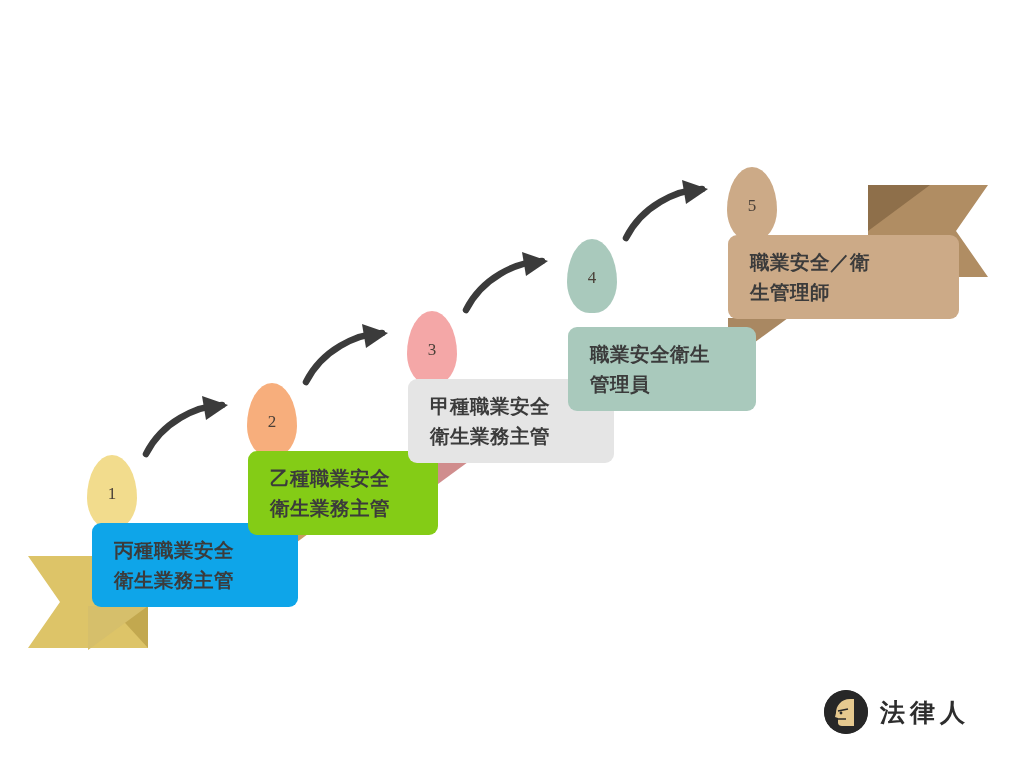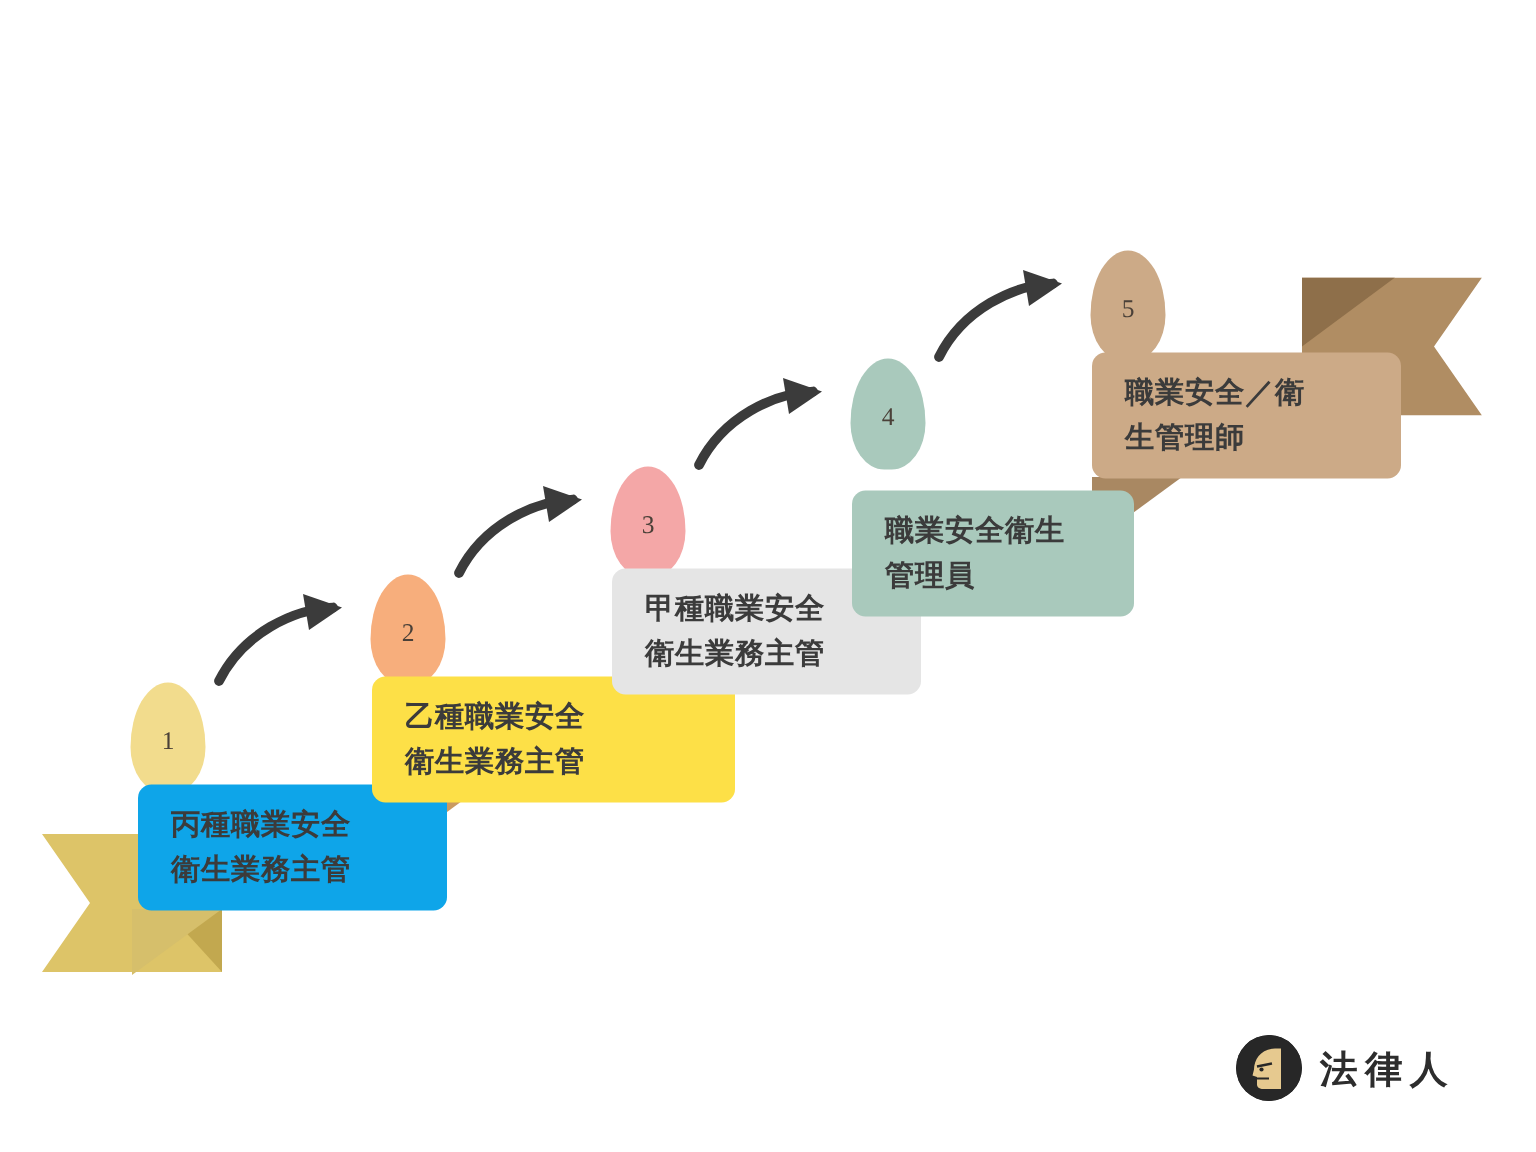--- a/index.html
+++ b/index.html
@@ -157,21 +157,21 @@
       <path d="M6,58 C22,26 56,10 82,9" stroke="#3b3b3b" stroke-width="6.5" fill="none" stroke-linecap="round"></path>
       <path d="M62,0 L88,9 L66,24 Z" fill="#3b3b3b"></path>
     </svg>
   </div>
 
   <div class="step">
     <div class="step-bubble" style="left:247px; top:383px; background:#F7AE7C;">
       <div class="step-bubble-num">2</div>
     </div>
     <div class="step-fold" style="left:248px; top:534px; border-left:60px solid #C99A61; border-bottom:44px solid transparent;"></div>
-    <div class="step-box" style="left:248px; top:451px; width:242px; height:84px; background:#fde047;">
+    <div class="step-box" style="left:248px; top:451px; width:190px; height:84px; background:#84cc16;">
       <div class="step-label">乙種職業安全
 衛生業務主管</div>
     </div>
   </div>
 
   <div class="arrow" style="left:300px; top:324px;">
     <svg width="96" height="62" viewBox="0 0 96 62">
       <path d="M6,58 C22,26 56,10 82,9" stroke="#3b3b3b" stroke-width="6.5" fill="none" stroke-linecap="round"></path>
       <path d="M62,0 L88,9 L66,24 Z" fill="#3b3b3b"></path>
     </svg>
@@ -218,21 +218,21 @@
       <polygon points="0,0 120,0 88,46 120,92 0,92" fill="#B08D63"></polygon>
       <polygon points="0,0 62,0 0,46" fill="#8E6F4A"></polygon>
     </svg>
   </div>
 
   <div class="step">
     <div class="step-bubble" style="left:727px; top:167px; background:#CCAA87;">
       <div class="step-bubble-num">5</div>
     </div>
     <div class="step-fold" style="left:728px; top:318px; border-left:60px solid #A98862; border-bottom:44px solid transparent;"></div>
-    <div class="step-box" style="left:728px; top:235px; width:206px; height:84px; background:#CCAA87;">
+    <div class="step-box" style="left:728px; top:235px; width:231px; height:84px; background:#CCAA87;">
       <div class="step-label">職業安全／衛
 生管理師</div>
     </div>
   </div>
 
   <div id="logo">
     <div id="logo-mark">
       <svg width="44" height="44" viewBox="0 0 44 44">
         <circle cx="22" cy="22" r="22" fill="#272727"></circle>
         <path d="M26,9 C17,9 12,16 12,23 L11,27 L14,28 L14,33 C14,35 16,36 18,36 L30,36 L30,9 Z" fill="#E6C98F"></path>

